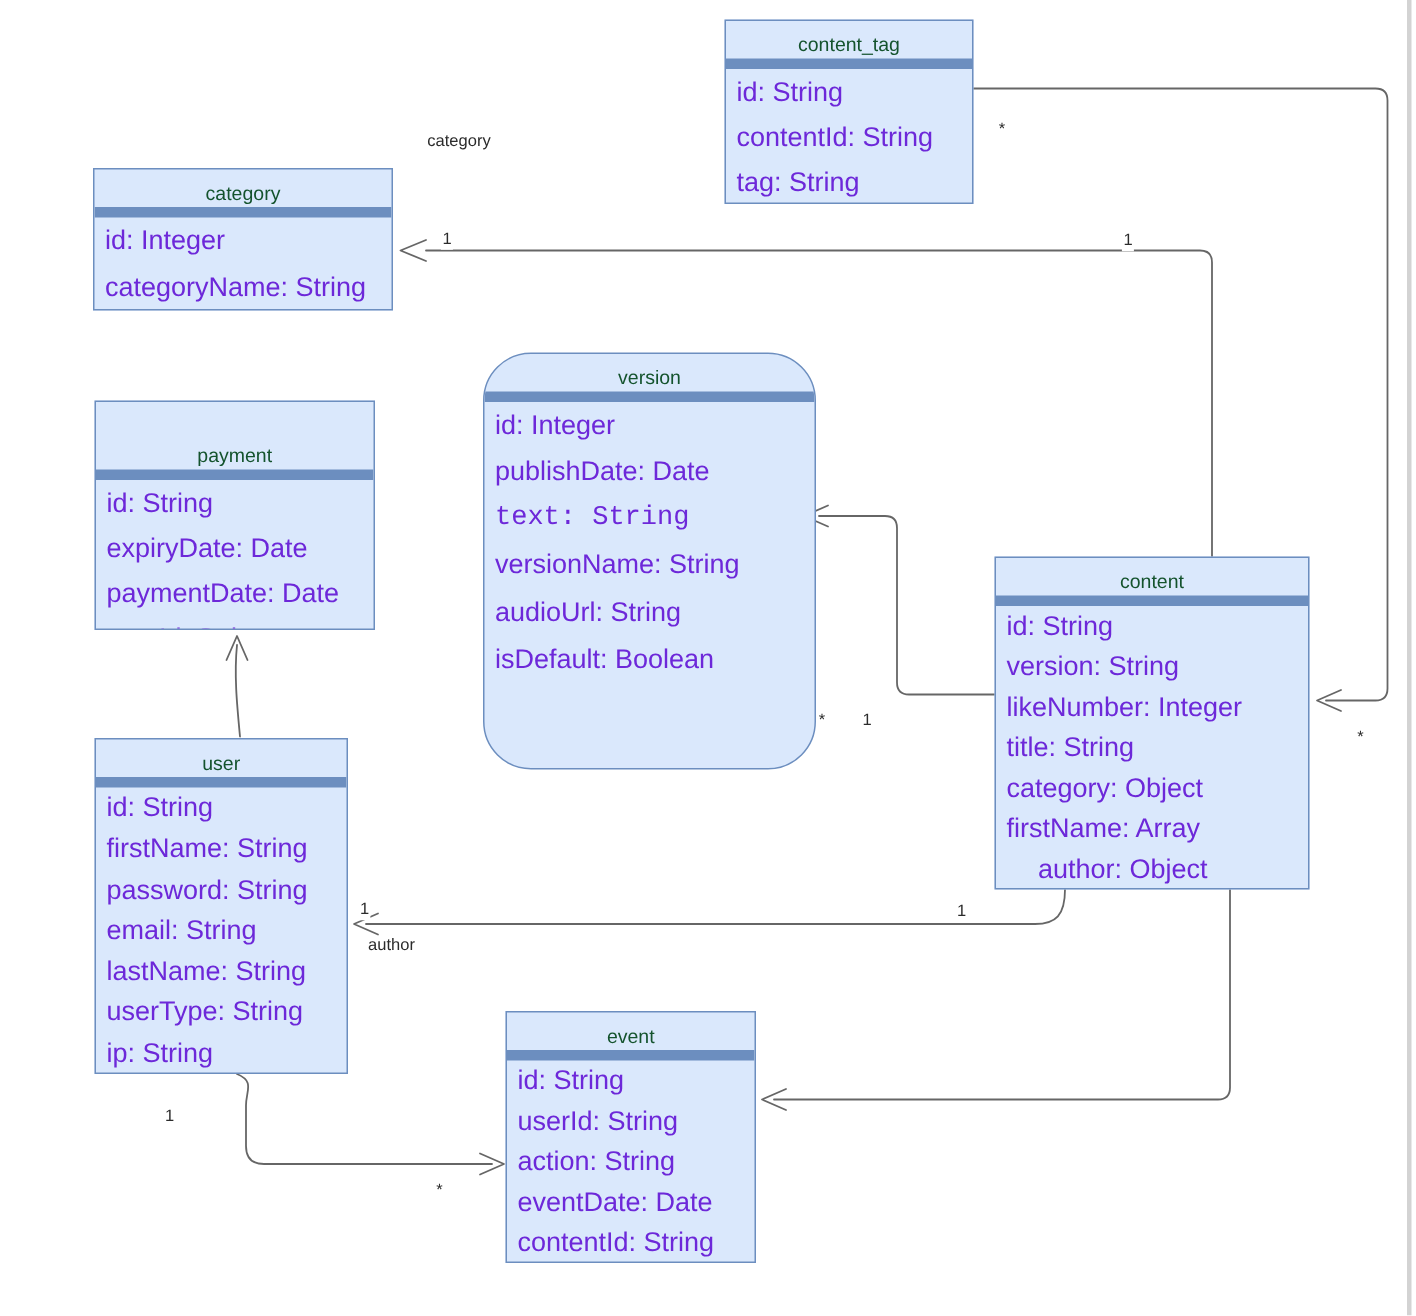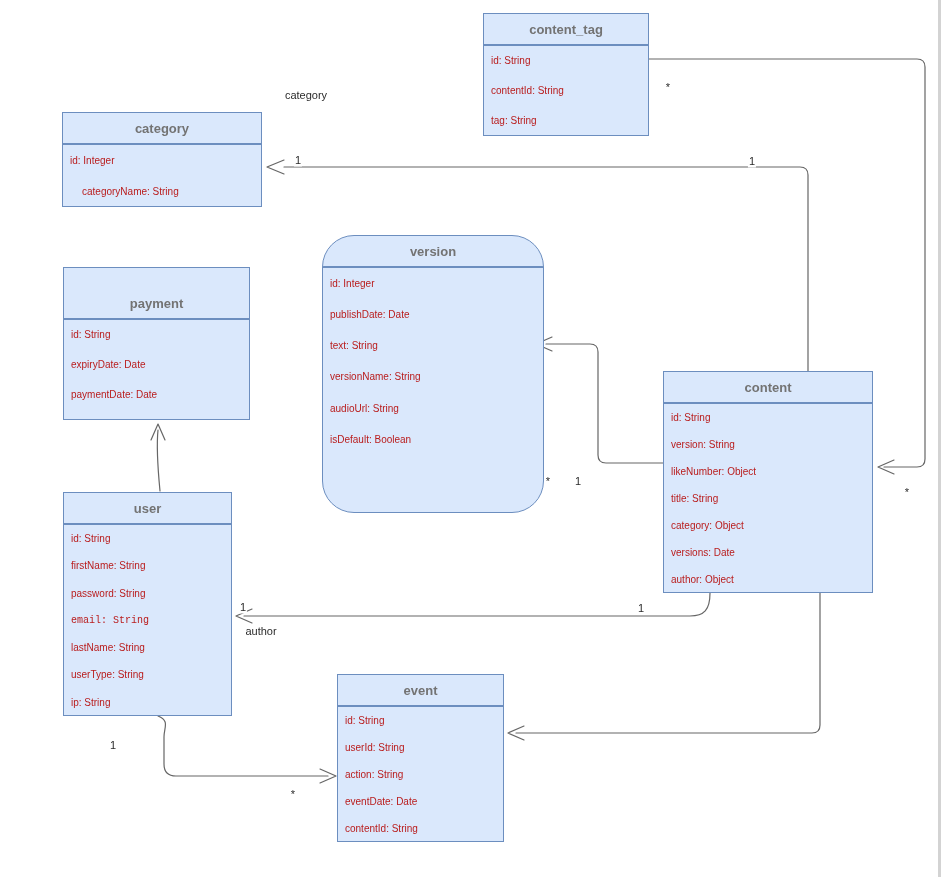--- a/index.html
+++ b/index.html
@@ -13,30 +13,30 @@
   .entity{
     position:absolute;
     background:#dae8fc;
     border:1px solid #6c8ebf;
     box-sizing:border-box;
     overflow:hidden;
   }
   .entity-title{
     height:32px;line-height:32px;
     text-align:center;
-    font-weight:bold;
+    font-weight:normal;
     font-size:13px;
-    color:#737373;
-    border-bottom:2px solid #404040;
+    color:#14532d;
+    border-bottom:7px solid #404040;
     box-sizing:border-box;
   }
   .entity-field{
     padding-left:7px;
-    font-size:10px;
-    color:#b91c1c;
+    font-size:18px;
+    color:#6d28d9;
     white-space:nowrap;
     overflow:hidden;
   }
   .edge-label{
     position:absolute;
     transform:translate(-50%,-50%);
     font-size:11px;
     color:#2b2b2b;
     background:#ffffff;
     padding:0 1px;
@@ -95,57 +95,57 @@
   <div id="entities">
       <div class="entity" style="left: 483px; top: 13px; width: 166px; height: 123px; background: rgb(218, 232, 252); border-color: rgb(108, 142, 191);">
         <div class="entity-title" style="border-bottom-color: rgb(108, 142, 191);">content_tag</div>
         <div class="entity-field" style="height: 30px; line-height: 30px;">id: String</div>
         <div class="entity-field" style="height: 30px; line-height: 30px;">contentId: String</div>
         <div class="entity-field" style="height: 30px; line-height: 30px;">tag: String</div>
       </div>
       <div class="entity" style="left: 62px; top: 112px; width: 200px; height: 95px; background: rgb(218, 232, 252); border-color: rgb(108, 142, 191);">
         <div class="entity-title" style="border-bottom-color: rgb(108, 142, 191);">category</div>
         <div class="entity-field" style="height: 31px; line-height: 31px;">id: Integer</div>
-        <div class="entity-field" style="height: 31px; line-height: 31px; margin-left: 12px;">categoryName: String</div>
+        <div class="entity-field" style="height: 31px; line-height: 31px;">categoryName: String</div>
       </div>
       <div class="entity" style="left: 322px; top: 235px; width: 222px; height: 278px; background: rgb(218, 232, 252); border-color: rgb(108, 142, 191); border-radius: 32px;">
         <div class="entity-title" style="border-bottom-color: rgb(108, 142, 191);">version</div>
         <div class="entity-field" style="height: 31.1667px; line-height: 31.1667px;">id: Integer</div>
         <div class="entity-field" style="height: 31.1667px; line-height: 31.1667px;">publishDate: Date</div>
-        <div class="entity-field" style="height: 31.1667px; line-height: 31.1667px;">text: String</div>
+        <div class="entity-field" style="height: 31.1667px; line-height: 31.1667px; font-family: Liberation Mono, monospace;">text: String</div>
         <div class="entity-field" style="height: 31.1667px; line-height: 31.1667px;">versionName: String</div>
         <div class="entity-field" style="height: 31.1667px; line-height: 31.1667px;">audioUrl: String</div>
         <div class="entity-field" style="height: 31.1667px; line-height: 31.1667px;">isDefault: Boolean</div>
       </div>
       <div class="entity" style="left: 63px; top: 267px; width: 187px; height: 153px; background: rgb(218, 232, 252); border-color: rgb(108, 142, 191);">
         <div class="entity-title" style="border-bottom-color: rgb(108, 142, 191); margin-top: 20px;">payment</div>
         <div class="entity-field" style="height: 30px; line-height: 30px;">id: String</div>
         <div class="entity-field" style="height: 30px; line-height: 30px;">expiryDate: Date</div>
         <div class="entity-field" style="height: 30px; line-height: 30px;">paymentDate: Date</div>
         <div class="entity-field" style="height: 30px; line-height: 30px;">userId: String</div>
       </div>
       <div class="entity" style="left: 63px; top: 492px; width: 169px; height: 224px; background: rgb(218, 232, 252); border-color: rgb(108, 142, 191);">
         <div class="entity-title" style="border-bottom-color: rgb(108, 142, 191);">user</div>
         <div class="entity-field" style="height: 27.2857px; line-height: 27.2857px;">id: String</div>
         <div class="entity-field" style="height: 27.2857px; line-height: 27.2857px;">firstName: String</div>
         <div class="entity-field" style="height: 27.2857px; line-height: 27.2857px;">password: String</div>
-        <div class="entity-field" style="height: 27.2857px; line-height: 27.2857px; font-family: Liberation Mono, monospace;">email: String</div>
+        <div class="entity-field" style="height: 27.2857px; line-height: 27.2857px;">email: String</div>
         <div class="entity-field" style="height: 27.2857px; line-height: 27.2857px;">lastName: String</div>
         <div class="entity-field" style="height: 27.2857px; line-height: 27.2857px;">userType: String</div>
         <div class="entity-field" style="height: 27.2857px; line-height: 27.2857px;">ip: String</div>
       </div>
       <div class="entity" style="left: 663px; top: 371px; width: 210px; height: 222px; background: rgb(218, 232, 252); border-color: rgb(108, 142, 191);">
         <div class="entity-title" style="border-bottom-color: rgb(108, 142, 191);">content</div>
         <div class="entity-field" style="height: 27px; line-height: 27px;">id: String</div>
         <div class="entity-field" style="height: 27px; line-height: 27px;">version: String</div>
-        <div class="entity-field" style="height: 27px; line-height: 27px;">likeNumber: Object</div>
+        <div class="entity-field" style="height: 27px; line-height: 27px;">likeNumber: Integer</div>
         <div class="entity-field" style="height: 27px; line-height: 27px;">title: String</div>
         <div class="entity-field" style="height: 27px; line-height: 27px;">category: Object</div>
-        <div class="entity-field" style="height: 27px; line-height: 27px;">versions: Date</div>
-        <div class="entity-field" style="height: 27px; line-height: 27px;">author: Object</div>
+        <div class="entity-field" style="height: 27px; line-height: 27px;">firstName: Array</div>
+        <div class="entity-field" style="height: 27px; line-height: 27px; margin-left: 21px;">author: Object</div>
       </div>
       <div class="entity" style="left: 337px; top: 674px; width: 167px; height: 168px; background: rgb(218, 232, 252); border-color: rgb(108, 142, 191);">
         <div class="entity-title" style="border-bottom-color: rgb(108, 142, 191);">event</div>
         <div class="entity-field" style="height: 27px; line-height: 27px;">id: String</div>
         <div class="entity-field" style="height: 27px; line-height: 27px;">userId: String</div>
         <div class="entity-field" style="height: 27px; line-height: 27px;">action: String</div>
         <div class="entity-field" style="height: 27px; line-height: 27px;">eventDate: Date</div>
         <div class="entity-field" style="height: 27px; line-height: 27px;">contentId: String</div>
       </div>
     </div>

